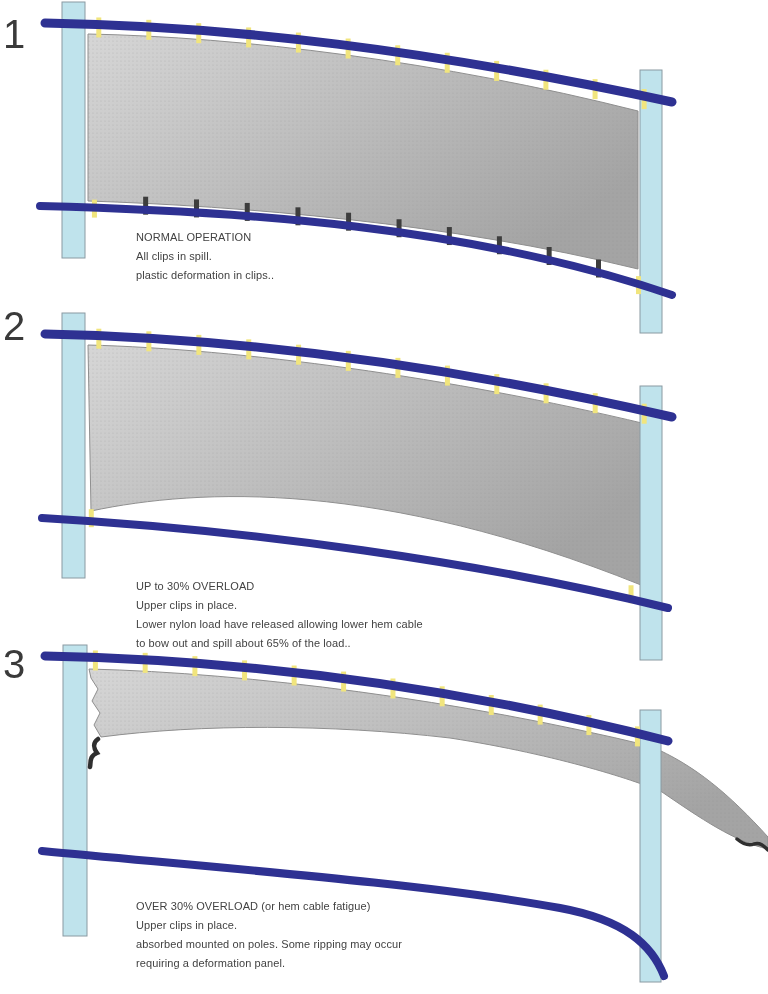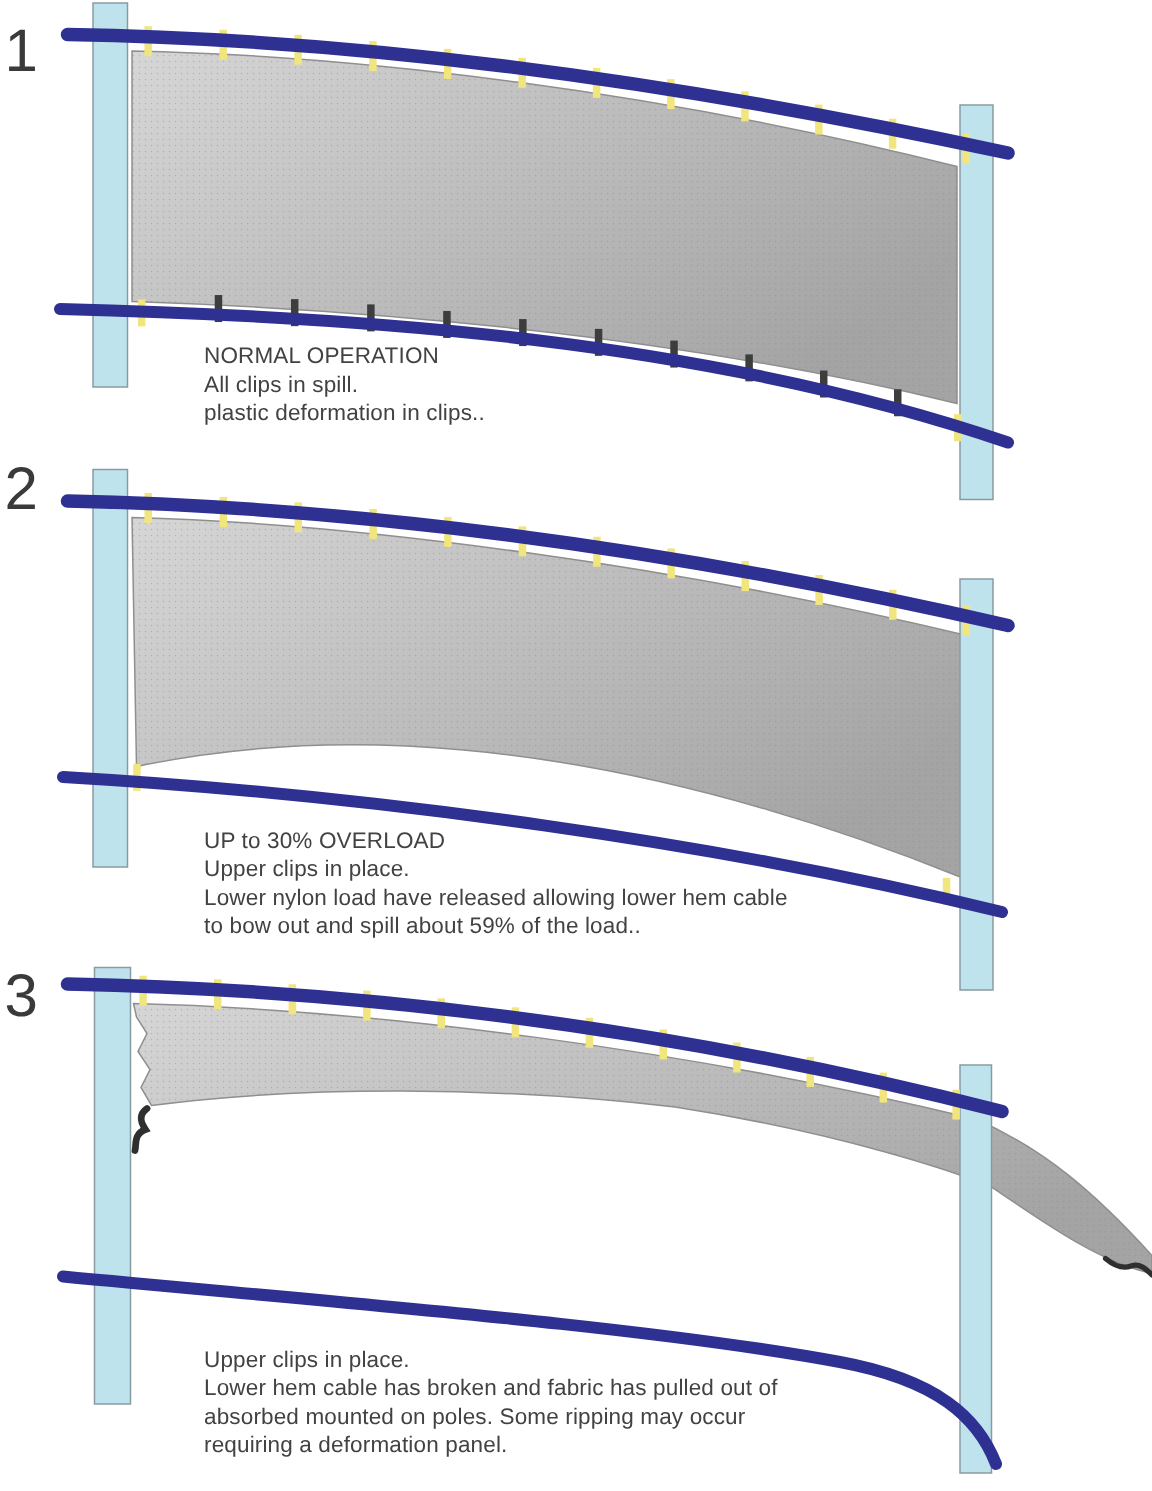--- a/index.html
+++ b/index.html
@@ -12,21 +12,21 @@
   #canvas{
     position:relative;width:768px;height:994px;background:var(--background);
     font-family:"Liberation Sans",sans-serif;overflow:hidden;
   }
   #diagram-svg{position:absolute;left:0;top:0;}
   .fig-num{
     position:absolute;font-size:40px;line-height:1.1;color:#3a3a3a;
     font-family:"Liberation Sans",sans-serif;
   }
   .caption{
-    position:absolute;font-size:15px;line-height:19px;color:var(--text);
+    position:absolute;font-size:11px;line-height:19px;color:var(--text);
     letter-spacing:0.1px;white-space:nowrap;
   }
   .cable{stroke:var(--cable);fill:none;}
   .cable-top{stroke-width:9;stroke-linecap:round;}
   .cable-bottom{stroke-width:8;stroke-linecap:round;}
   .pole{fill:var(--pole-fill);stroke:var(--pole-border);stroke-width:1;}
   .fabric{fill:url(#fabricGrad);stroke:var(--fabric-outline);stroke-width:1;}
   .fabric-dots{fill:url(#dotPattern);stroke:none;}
   .clip-yellow{stroke:var(--clip-yellow);stroke-width:5;}
   .clip-dark{stroke:var(--clip-dark);stroke-width:5;}
@@ -143,27 +143,27 @@
   <div class="fig-num" style="left:3px;top:12px">1</div>
   <div class="fig-num" style="left:3px;top:304px">2</div>
   <div class="fig-num" style="left:3px;top:642px">3</div>
 
   <div class="caption" style="left:136px;top:228px">
     <div>NORMAL OPERATION</div>
     <div>All clips in spill.</div>
     <div>plastic deformation in clips..</div>
   </div>
 
-  <div class="caption" style="left:136px;top:551px">
+  <div class="caption" style="left:136px;top:577px">
     <div>UP to 30% OVERLOAD</div>
     <div>Upper clips in place.</div>
     <div>Lower nylon load have released allowing lower hem cable</div>
-    <div>to bow out and spill about 59% of the load..</div>
+    <div>to bow out and spill about 65% of the load..</div>
   </div>
 
   <div class="caption" style="left:136px;top:897px">
+    <div>OVER 30% OVERLOAD (or hem cable fatigue)</div>
     <div>Upper clips in place.</div>
-    <div>Lower hem cable has broken and fabric has pulled out of</div>
     <div>absorbed mounted on poles. Some ripping may occur</div>
     <div>requiring a deformation panel.</div>
   </div>
 
 </div>
 
 </body></html>

